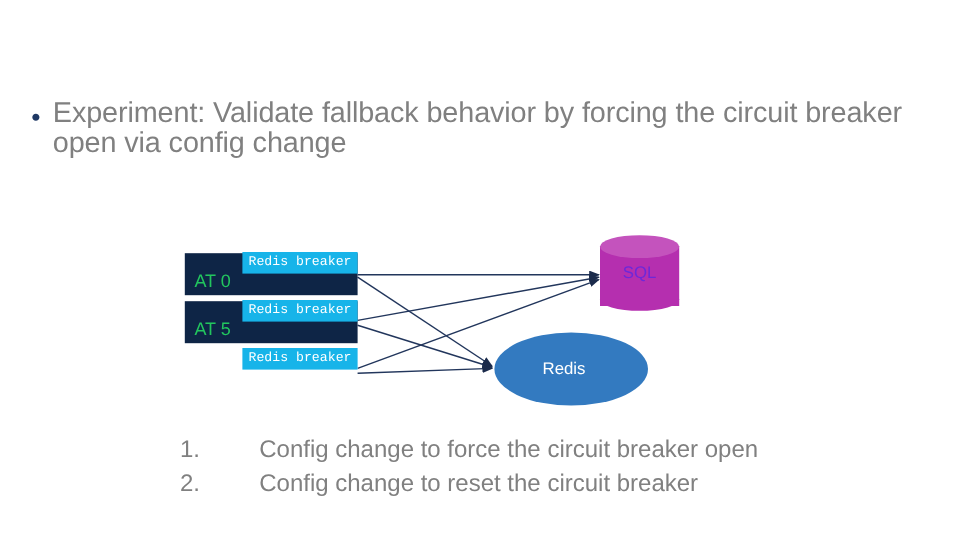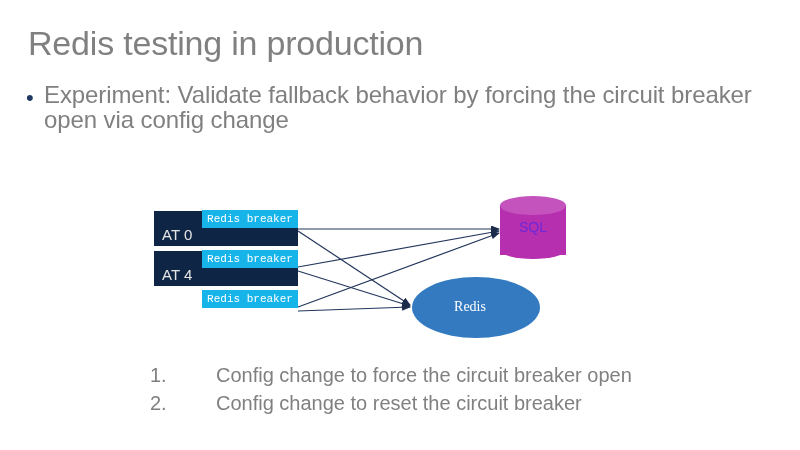--- a/index.html
+++ b/index.html
@@ -80,21 +80,21 @@
     position: absolute;
     width: 144px;
     height: 35px;
     background: #0E2546;
     box-sizing: border-box;
   }
   .at-label {
     position: absolute;
     left: 8px;
     bottom: 2px;
-    color: #e5e5e5;
+    color: #22c55e;
     font-size: 15px;
     line-height: 18px;
     font-weight: 400;
   }
   .breaker-chip {
     position: absolute;
     width: 96px;
     height: 18px;
     background: #17B4E9;
     color: #ffffff;
@@ -172,21 +172,20 @@
   }
   .ellipse-text {
     position: absolute;
     left: 0;
     top: 21px;
     width: 116px;
     text-align: center;
     color: #ffffff;
     font-size: 14px;
     line-height: 18px;
-    font-family: Liberation Serif, serif;
   }
 
   
   .num-list {
     position: absolute;
     left: 150px;
     top: 362px;
     width: 600px;
   }
   .num-item {
@@ -205,21 +204,20 @@
   .num-text {
     flex: 1 1 auto;
     margin-left: 32px;
   }
 </style>
 </head>
 <body>
 
 <div class="slide">
 
-  <div class="slide-title">Redis testing in production</div>
 
   <div class="bullet-row">
     <span class="bullet-dot">•</span>
     <span class="bullet-text">Experiment: Validate fallback behavior by forcing the circuit breaker open via config change</span>
   </div>
 
   <div class="diagram">
 
     <svg class="diagram-layer" width="800" height="450">
       <defs>
@@ -236,21 +234,21 @@
         <line x1="298" y1="311" x2="410" y2="307"></line>
       </g>
     </svg>
 
     <div class="at-node at0">
       <span class="at-label">AT 0</span>
     </div>
     <div class="breaker-chip chip0">Redis breaker</div>
 
     <div class="at-node at1">
-      <span class="at-label">AT 4</span>
+      <span class="at-label">AT 5</span>
     </div>
     <div class="breaker-chip chip1">Redis breaker</div>
 
     <div class="breaker-chip chip2">Redis breaker</div>
 
     <div class="cyl">
       <div class="cyl-bottom"></div>
       <div class="cyl-body"></div>
       <div class="cyl-top"></div>
       <div class="cyl-text">SQL</div>

